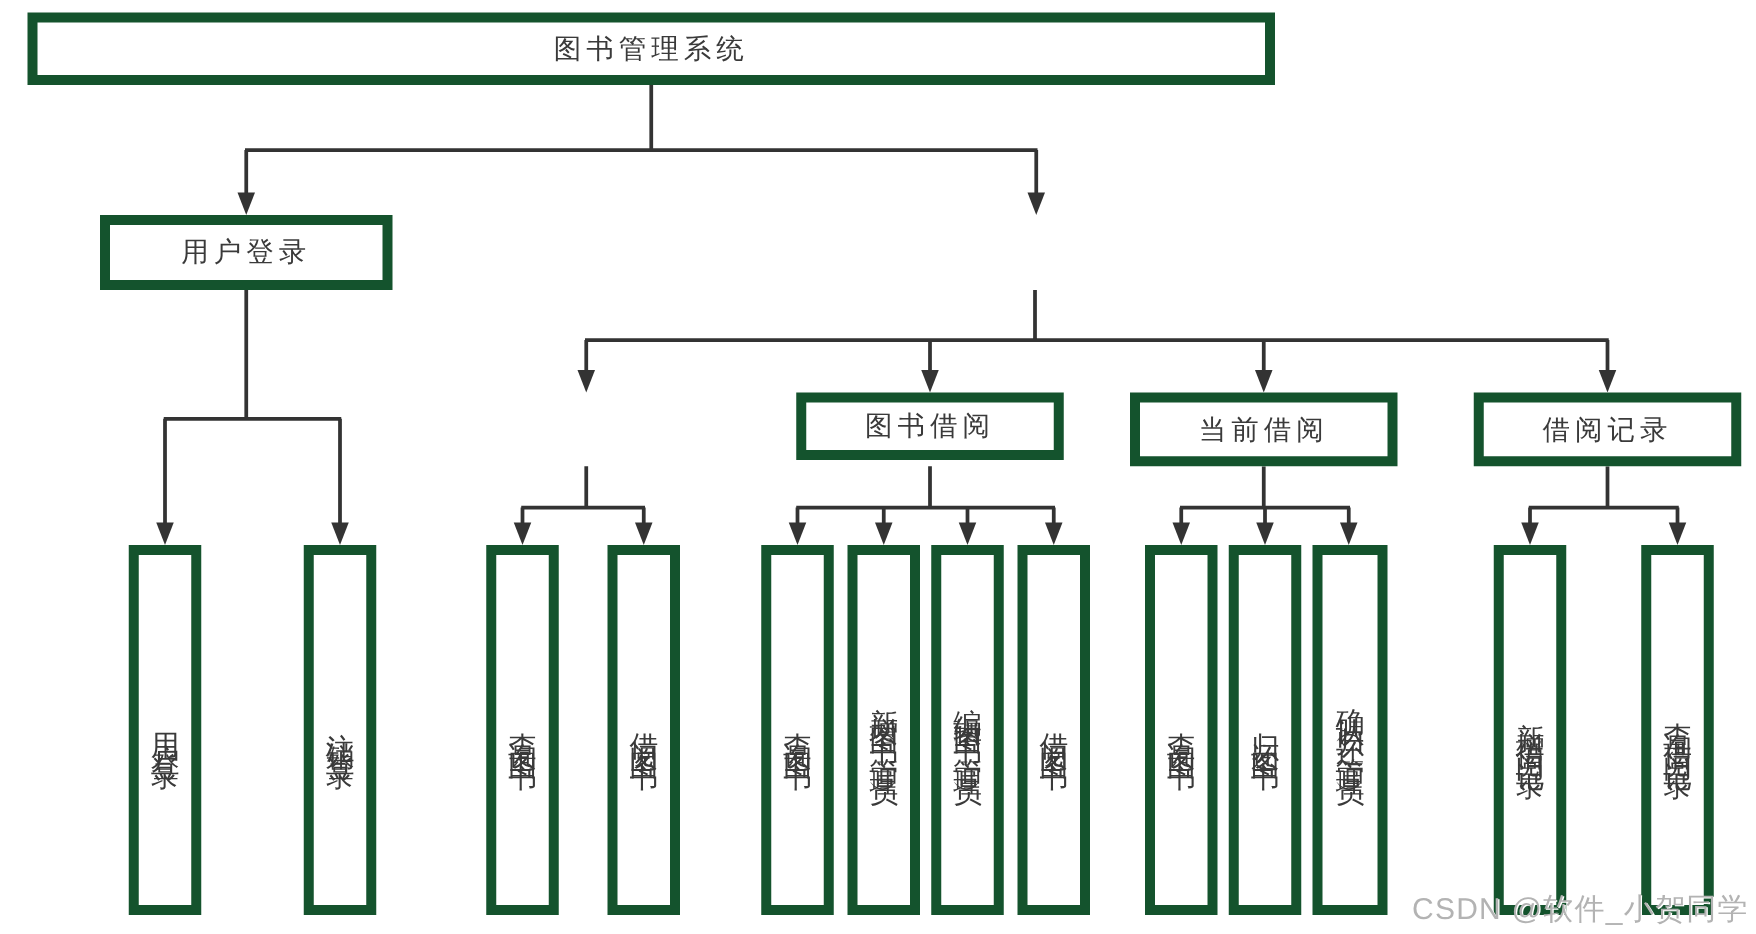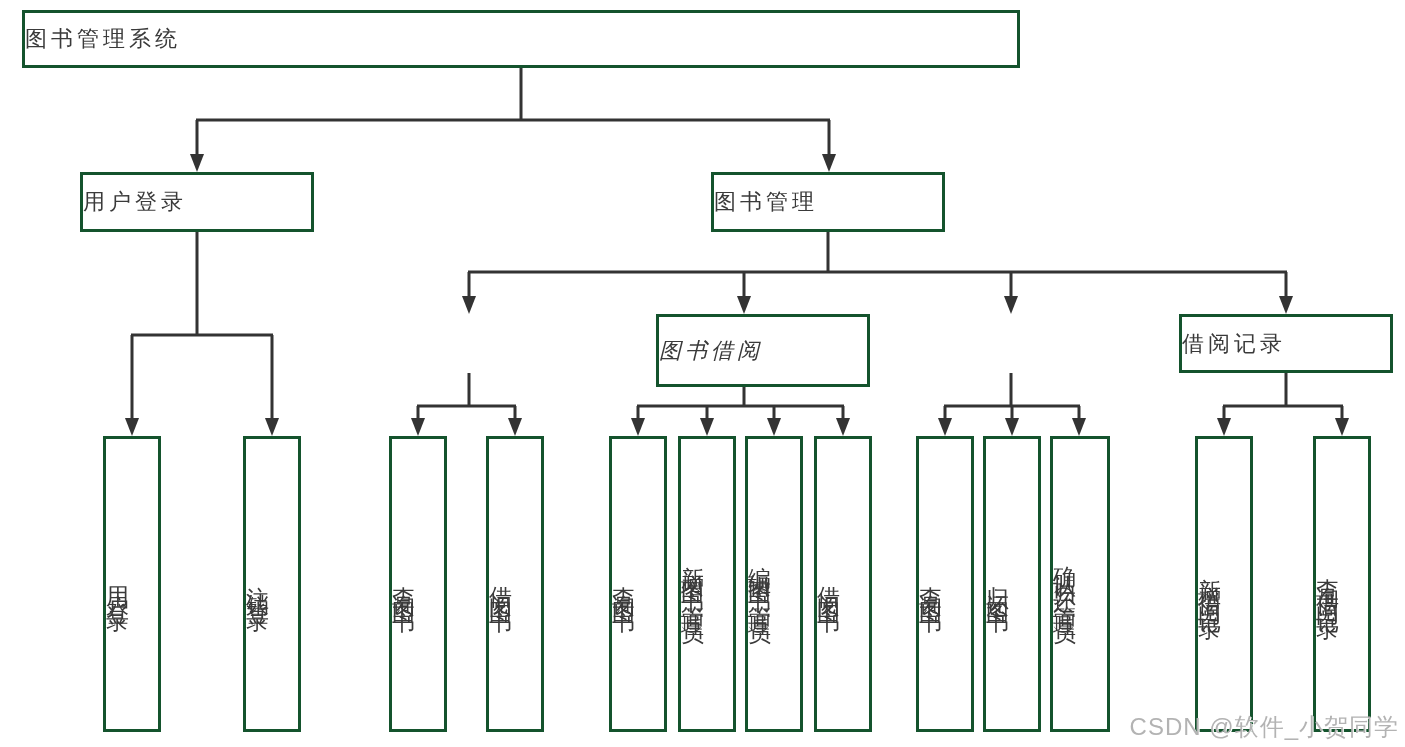--- a/index.html
+++ b/index.html
@@ -7,25 +7,25 @@
     position:relative;
     width:1405px;height:747px;
     background:#ffffff;
     font-family:"Liberation Sans","DejaVu Sans",sans-serif;
     overflow:hidden;
   }
   #connectors{position:absolute;left:0;top:0;z-index:1;}
   .box{
     position:absolute;
     box-sizing:border-box;
-    border:3px solid #14532d;
+    border:8px solid #14532d;
     background:#ffffff;
     display:flex;
     align-items:center;
-    justify-content:flex-start;
+    justify-content:center;
     z-index:2;
   }
   .h-label{
     color:#3a3a3a;
     font-size:22px;
     letter-spacing:4px;
     white-space:nowrap;
     line-height:1;
   }
   .v-label{
@@ -87,26 +87,26 @@
     </g>
   </svg>
 
   <div class="box" style="left:22px;top:10px;width:998px;height:58px;">
     <span class="h-label">图书管理系统</span>
   </div>
 
   <div class="box" style="left:80px;top:172px;width:234px;height:60px;">
     <span class="h-label">用户登录</span>
   </div>
-  <div class="box" style="left:711px;top:172px;width:234px;height:60px;">
-    <span class="h-label">图书管理</span>
+
+  <div class="box" style="left:637px;top:314px;width:214px;height:54px;">
+    <span class="h-label">图书借阅</span>
   </div>
-
-  <div class="box" style="left:656px;top:314px;width:214px;height:73px;font-style:italic;">
-    <span class="h-label">图书借阅</span>
+  <div class="box" style="left:904px;top:314px;width:214px;height:59px;">
+    <span class="h-label">当前借阅</span>
   </div>
   <div class="box" style="left:1179px;top:314px;width:214px;height:59px;">
     <span class="h-label">借阅记录</span>
   </div>
 
   <div class="box" style="left:103px;top:436px;width:58px;height:296px;">
     <span class="v-label">用户登录</span>
   </div>
   <div class="box" style="left:243px;top:436px;width:58px;height:296px;">
     <span class="v-label">注销登录</span>

